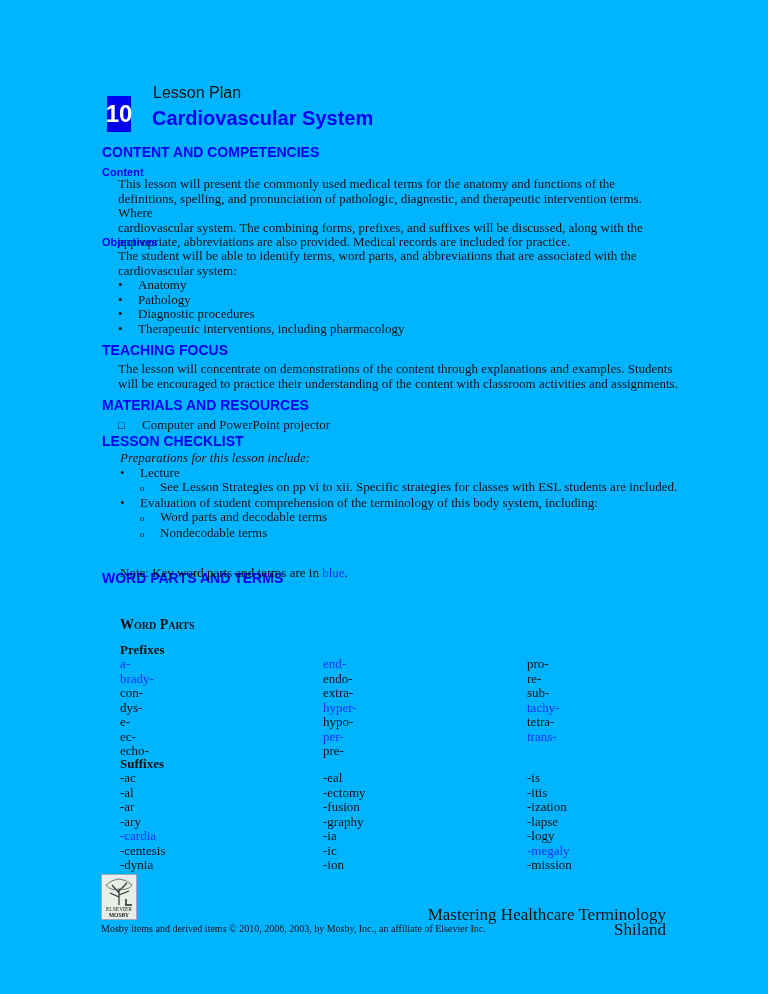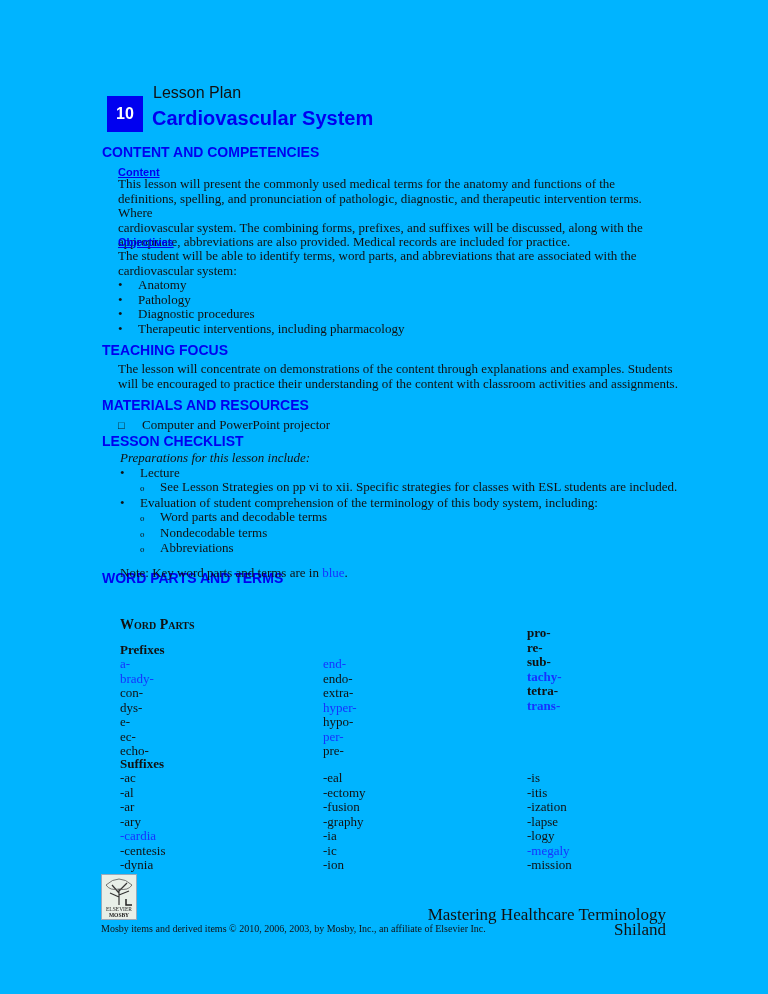--- a/index.html
+++ b/index.html
@@ -1,21 +1,21 @@
 <!DOCTYPE html>
 <html><head>
 <meta charset="utf-8">
 <style>
   html,body{margin:0;padding:0;}
   body{width:768px;height:994px;background:#00b4ff;position:relative;overflow:hidden;font-family:"Liberation Serif",serif;color:#111;}
-  .chap-box{position:absolute;left:107px;top:96px;width:36px;height:36px;background:#0000f0;color:#fff;font-family:"Liberation Sans",sans-serif;font-weight:bold;font-size:16px;display:flex;align-items:center;justify-content:center;}
+  .chap-box{position:absolute;left:107px;top:96px;width:24px;height:36px;background:#0000f0;color:#fff;font-family:"Liberation Sans",sans-serif;font-weight:bold;font-size:24px;display:flex;align-items:center;justify-content:center;}
   .chap-label{position:absolute;left:153px;top:84px;font-family:"Liberation Sans",sans-serif;font-size:16px;color:#111;}
   .chap-title{position:absolute;left:152px;top:107px;font-family:"Liberation Sans",sans-serif;font-weight:bold;font-size:20px;color:#0000f0;}
   .h1{position:absolute;left:102px;font-family:"Liberation Sans",sans-serif;font-weight:bold;font-size:14px;color:#0000f0;}
-  .h2{position:absolute;left:118px;font-family:"Liberation Sans",sans-serif;font-weight:bold;font-size:11px;color:#0000f0;text-decoration:underline;}
+  .h2{position:absolute;left:102px;font-family:"Liberation Sans",sans-serif;font-weight:bold;font-size:11px;color:#0000f0;}
   .p{position:absolute;left:118px;width:560px;font-size:13px;line-height:14.5px;}
   .blue{color:#1533ff;}
   .row{position:absolute;font-size:13px;line-height:14.5px;}
   .bullet{display:inline-block;width:20px;}
   .sc{font-variant:small-caps;font-weight:bold;font-size:14px;}
   .col{position:absolute;font-size:13px;line-height:14.5px;}
   .col div{height:14.5px;}
   .logo{position:absolute;left:101px;top:874px;width:34px;height:44px;background:#e8efe8;border:1px solid #9ab;}
   .logo svg{display:block;}
   .footer-l{position:absolute;left:101px;top:923px;font-size:10px;}
@@ -56,21 +56,20 @@
 <div class="row" style="top:418px;left:118px"><span style="display:inline-block;width:24px;font-size:11px">□</span><span>Computer and PowerPoint projector</span></div>
 
 <div class="h1" style="top:433px">LESSON CHECKLIST</div>
 <div class="p" style="top:451px;left:120px;width:590px">
   <div style="font-style:italic">Preparations for this lesson include:</div>
   <div><span class="bullet">•</span><span>Lecture</span></div>
   <div style="padding-left:20px"><span class="bullet" style="font-size:9px">o</span><span>See Lesson Strategies on pp vi to xii. Specific strategies for classes with ESL students are included.</span></div>
   <div><span class="bullet">•</span><span>Evaluation of student comprehension of the terminology of this body system, including:</span></div>
   <div style="padding-left:20px"><span class="bullet" style="font-size:9px">o</span><span>Word parts and decodable terms</span></div>
   <div style="padding-left:20px"><span class="bullet" style="font-size:9px">o</span><span>Nondecodable terms</span></div>
-  <div style="padding-left:20px"><span class="bullet" style="font-size:9px">o</span><span>Abbreviations</span></div>
 </div>
 
 <div class="h1" style="top:570px">WORD PARTS AND TERMS</div>
 <div class="row" style="top:566px;left:120px"><span>Note: Key word parts and terms are in </span><span class="blue">blue</span><span>.</span></div>
 <div class="row sc" style="top:618px;left:120px">Word Parts</div>
 <div class="row" style="top:643px;left:120px;font-weight:bold">Prefixes</div>
 
 <div id="prefix-cols">
     <div class="col" style="left: 120px; top: 657px;">
       <div class="blue">a-</div>
@@ -83,21 +82,21 @@
     </div>
     <div class="col" style="left: 323px; top: 657px;">
       <div class="blue">end-</div>
       <div>endo-</div>
       <div>extra-</div>
       <div class="blue">hyper-</div>
       <div>hypo-</div>
       <div class="blue">per-</div>
       <div>pre-</div>
     </div>
-    <div class="col" style="left: 527px; top: 626px; font-weight: bold;">
+    <div class="col" style="left: 527px; top: 657px;">
       <div>pro-</div>
       <div>re-</div>
       <div>sub-</div>
       <div class="blue">tachy-</div>
       <div>tetra-</div>
       <div class="blue">trans-</div>
     </div>
   </div>
 <div class="row" style="top:757px;left:120px;font-weight:bold">Suffixes</div>
 <div id="suffix-cols">

